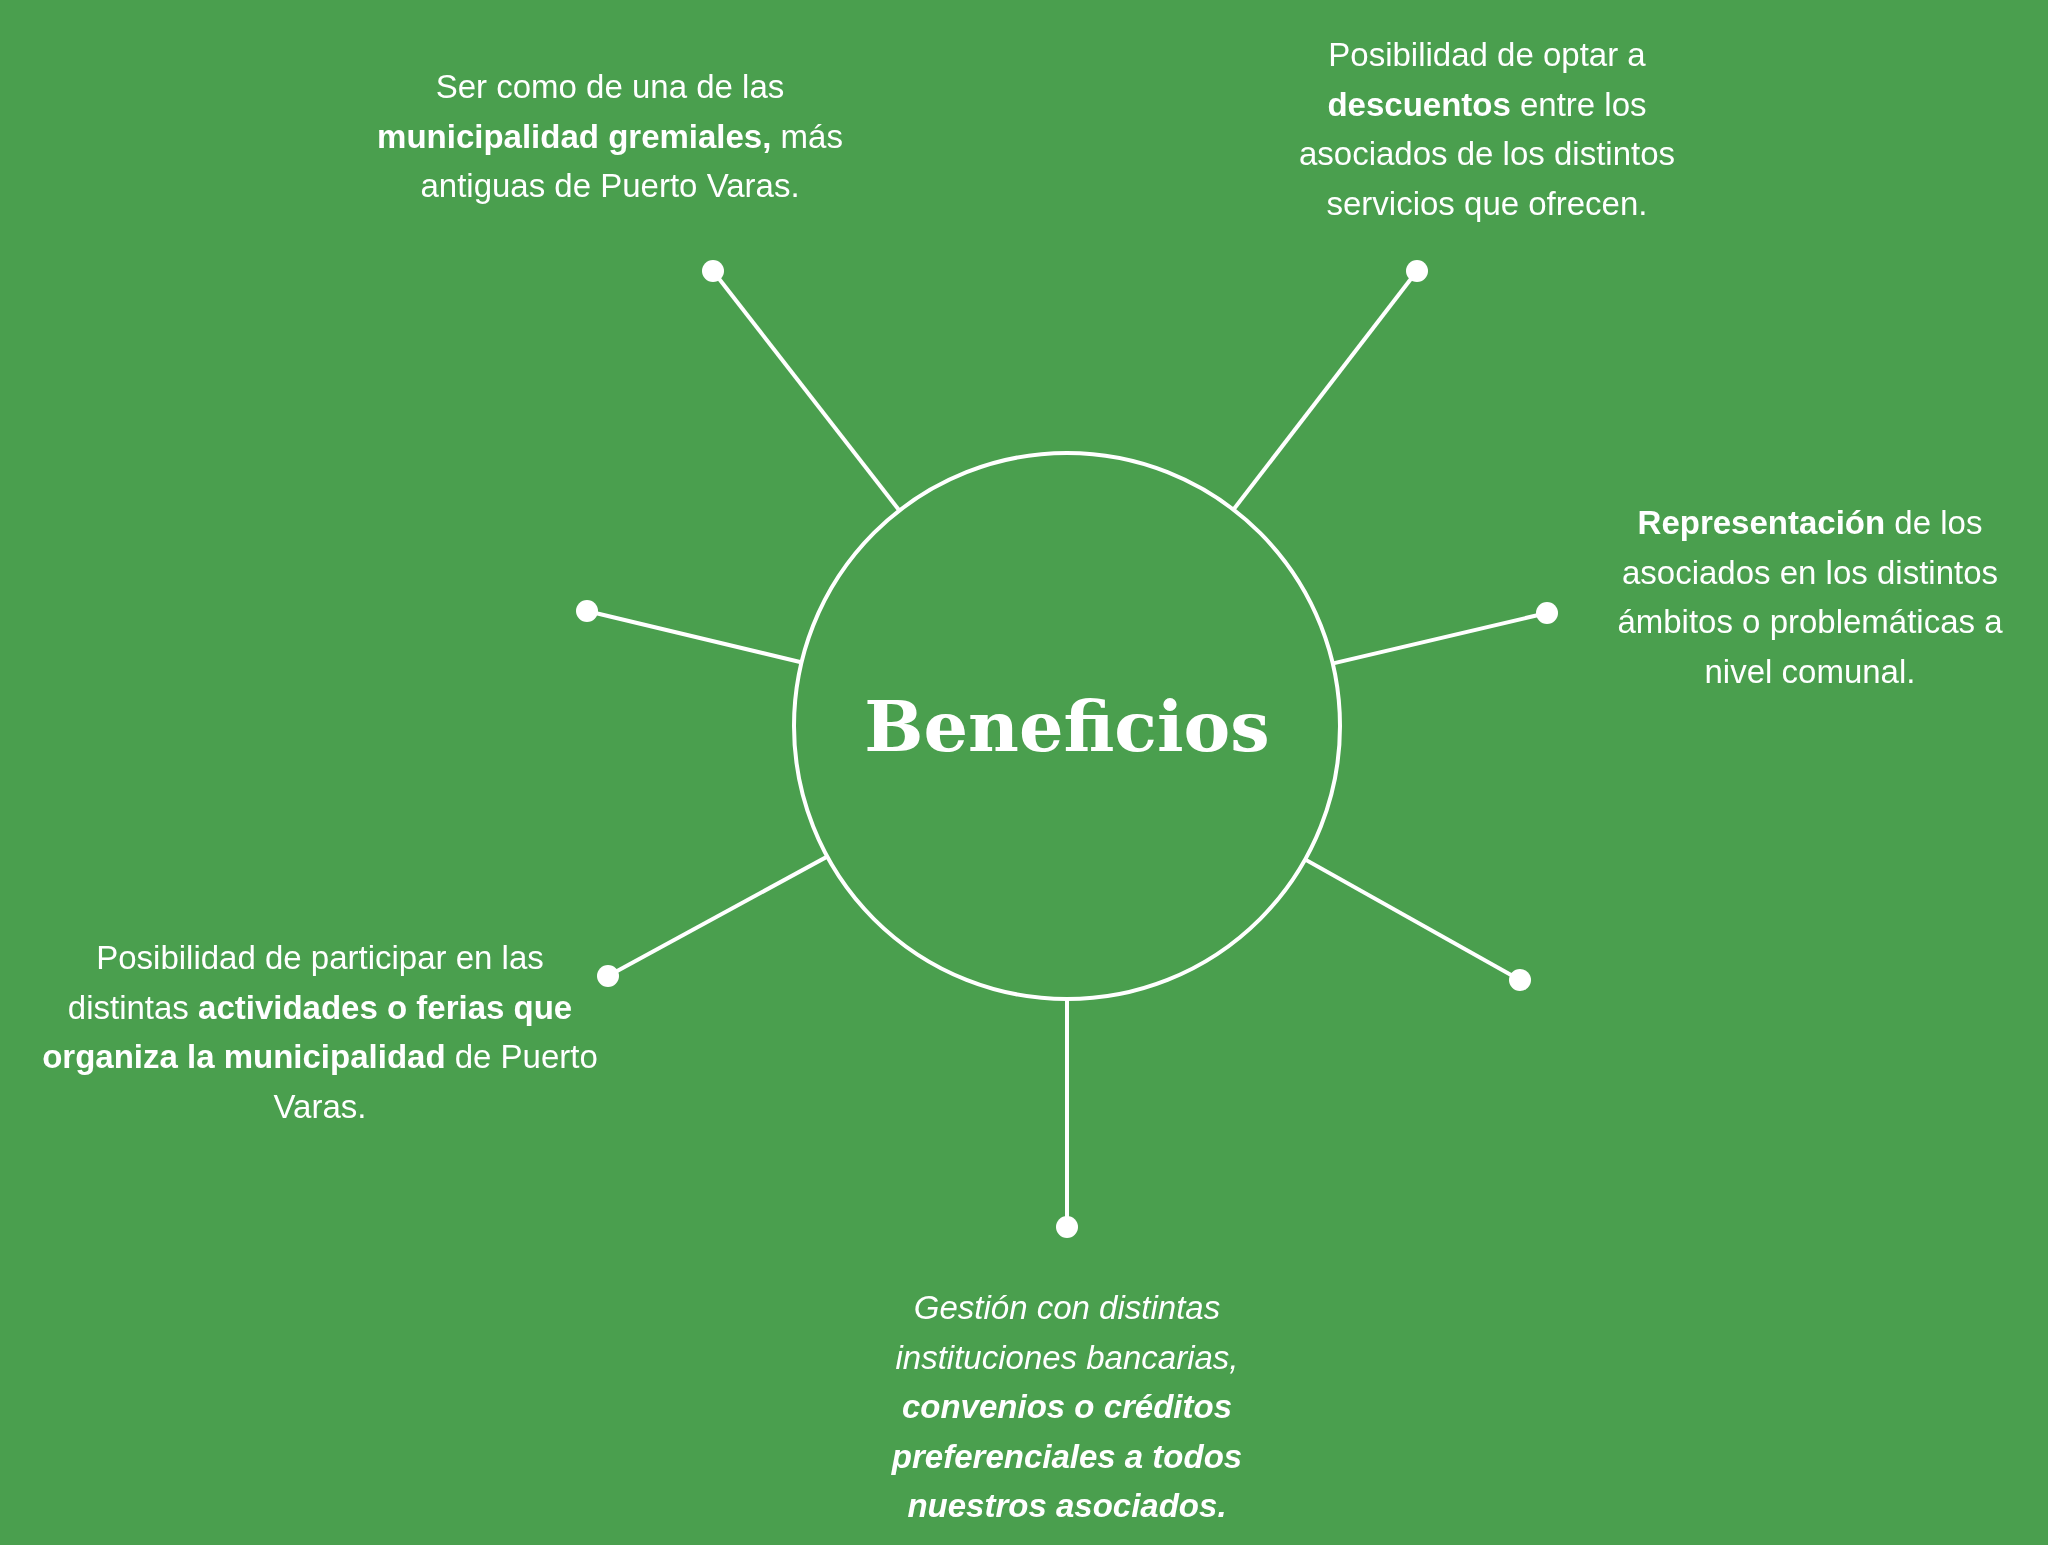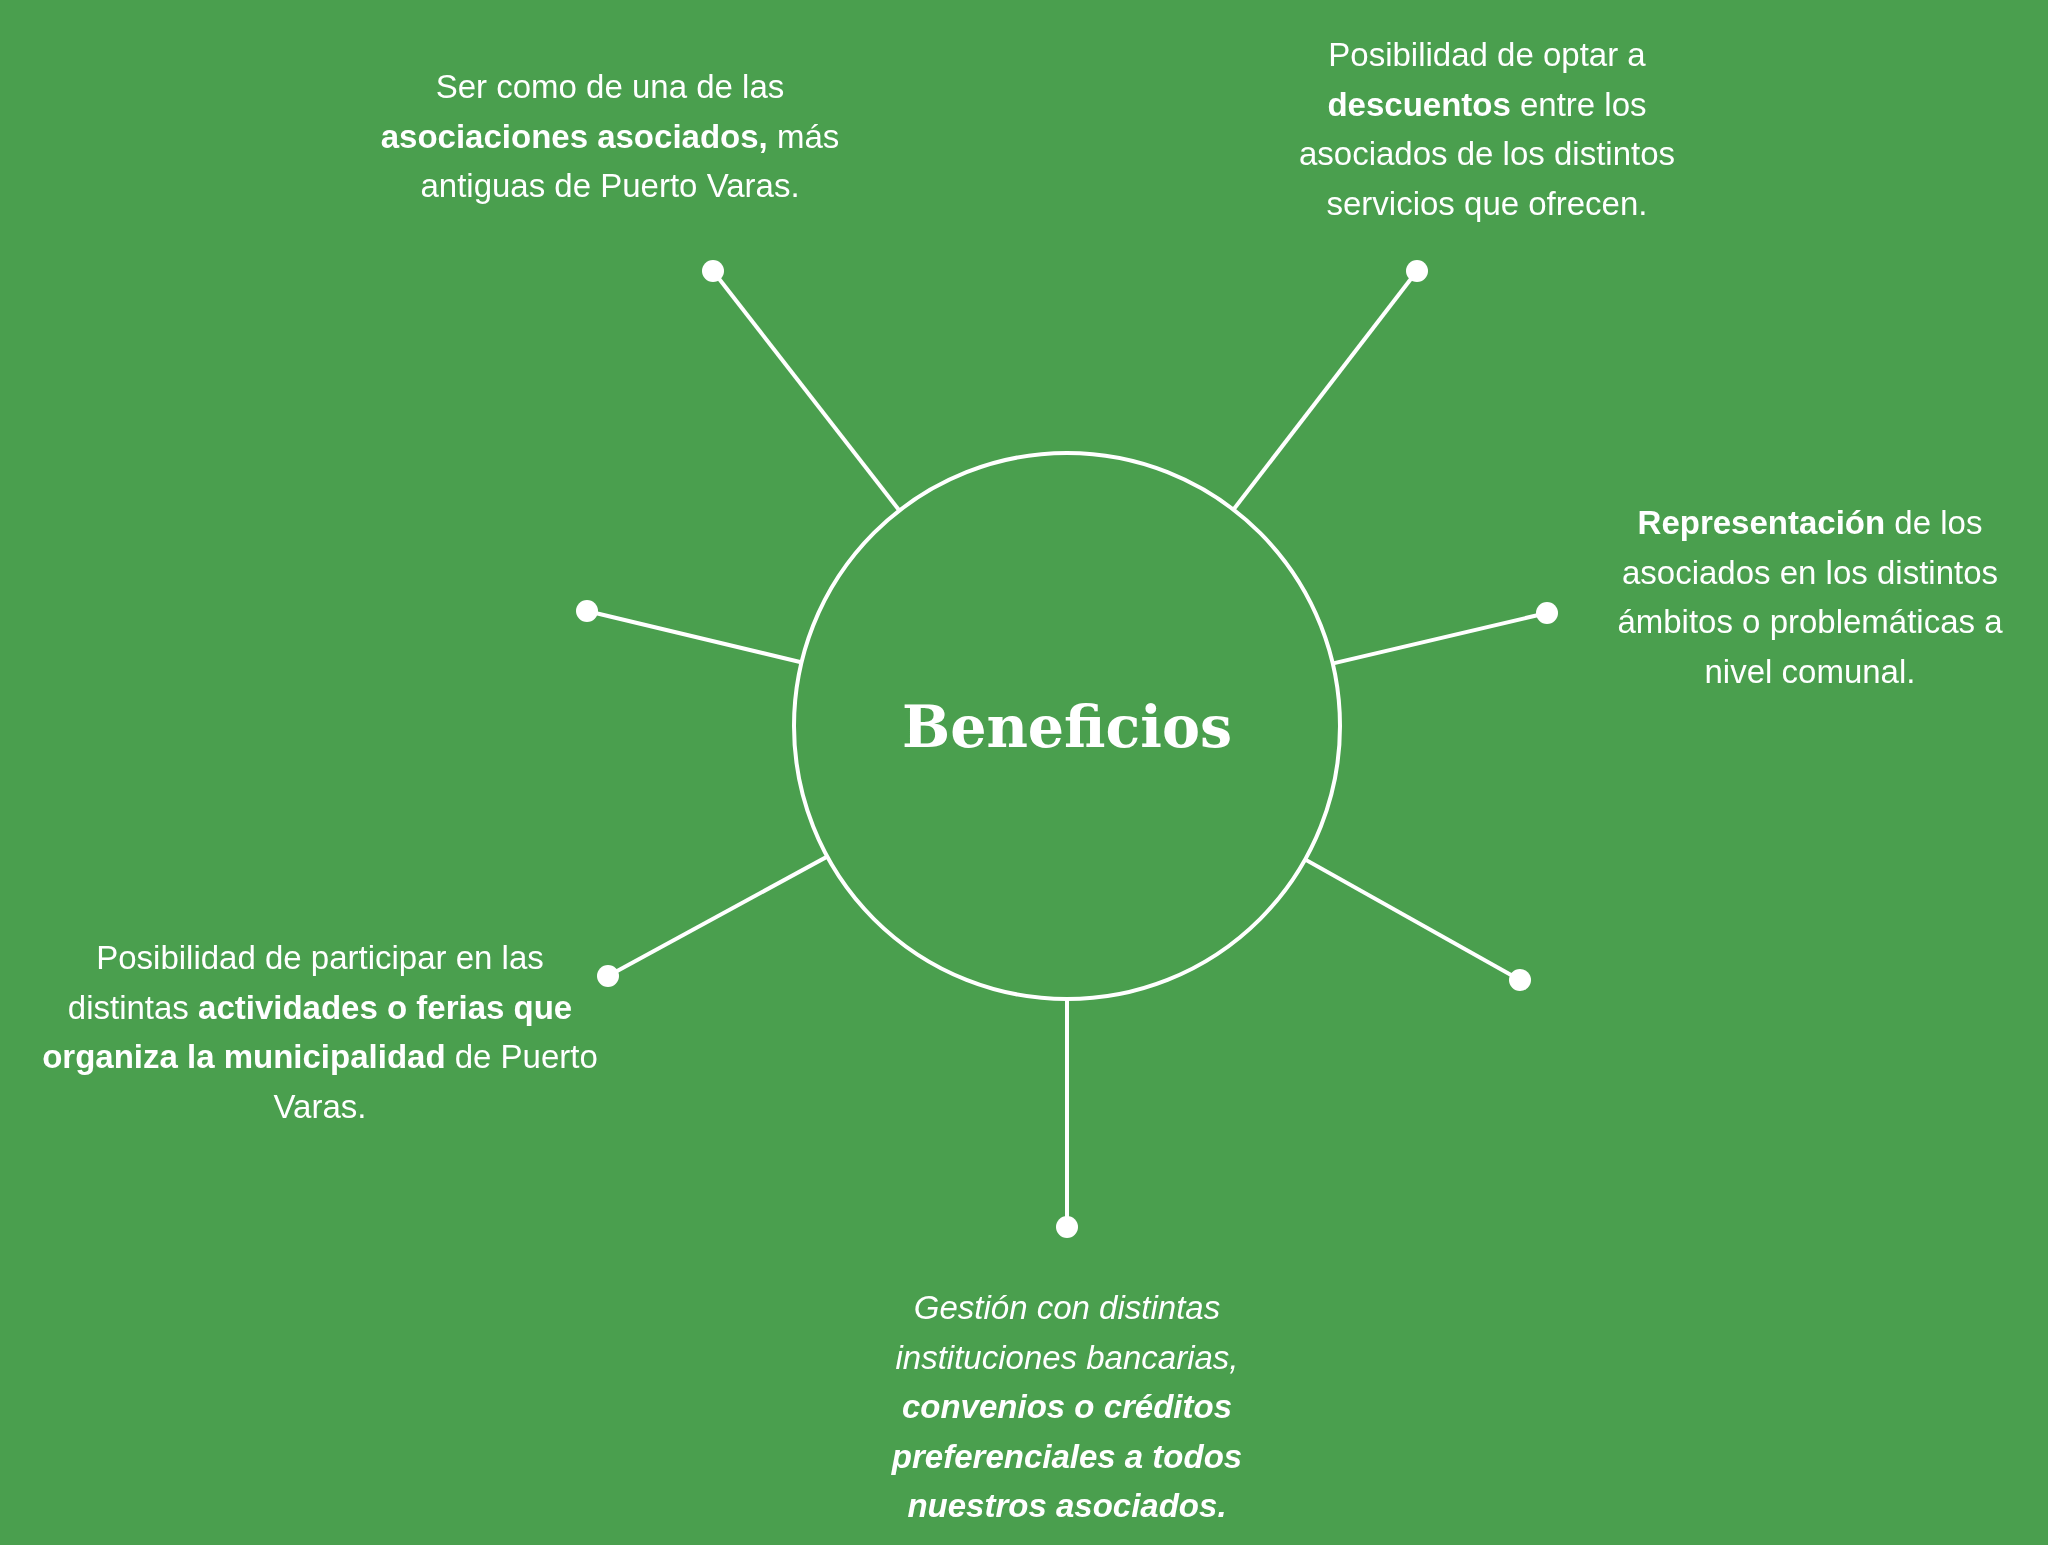--- a/index.html
+++ b/index.html
@@ -32,21 +32,21 @@
   }
   .node b{font-weight:700;}
   .center-label{
     position:absolute;
     left:794px;top:726px;
     width:546px;
     transform:translateY(-50%);
     text-align:center;
     font-family:"DejaVu Serif","Liberation Serif",serif;
     font-weight:700;
-    font-size:57px;
+    font-size:70px;
     color:var(--color-foreground);
   }
 </style>
 </head>
 <body>
 
 <div class="canvas">
 
   <svg class="diagram-svg" width="2048" height="1545" viewBox="0 0 2048 1545">
 
@@ -64,21 +64,21 @@
     <circle class="dot" cx="1417" cy="271" r="11"></circle>
     <circle class="dot" cx="1547" cy="613" r="11"></circle>
     <circle class="dot" cx="1520" cy="980" r="11"></circle>
     <circle class="dot" cx="1067" cy="1227" r="11"></circle>
     <circle class="dot" cx="608" cy="976" r="11"></circle>
     <circle class="dot" cx="587" cy="611" r="11"></circle>
   </svg>
 
   <div class="center-label">Beneficios</div>
 
-  <div class="node" style="left:350px; top:62px; width:520px;"><span>Ser como de una de las </span><b>asociaciones asociados,</b><span> más antiguas de Puerto Varas.</span></div>
+  <div class="node" style="left:350px; top:62px; width:520px;"><span>Ser como de una de las </span><b>municipalidad gremiales,</b><span> más antiguas de Puerto Varas.</span></div>
 
   <div class="node" style="left:1580px; top:498px; width:460px;"><b>Representación</b><span> de los asociados en los distintos ámbitos o problemáticas a nivel comunal.</span></div>
 
   <div class="node" style="left:1267px; top:30px; width:440px;"><span>Posibilidad de optar a </span><b>descuentos</b><span> entre los asociados de los distintos servicios que ofrecen.</span></div>
 
 
   <div class="node" style="left:857px; top:1283px; width:420px;font-style:italic;"><span>Gestión con distintas instituciones bancarias, </span><b>convenios o créditos preferenciales a todos nuestros asociados.</b></div>
 
   <div class="node" style="left:40px; top:933px; width:560px;"><span>Posibilidad de participar en las distintas </span><b>actividades o ferias que organiza la municipalidad</b><span> de Puerto Varas.</span></div>
 

